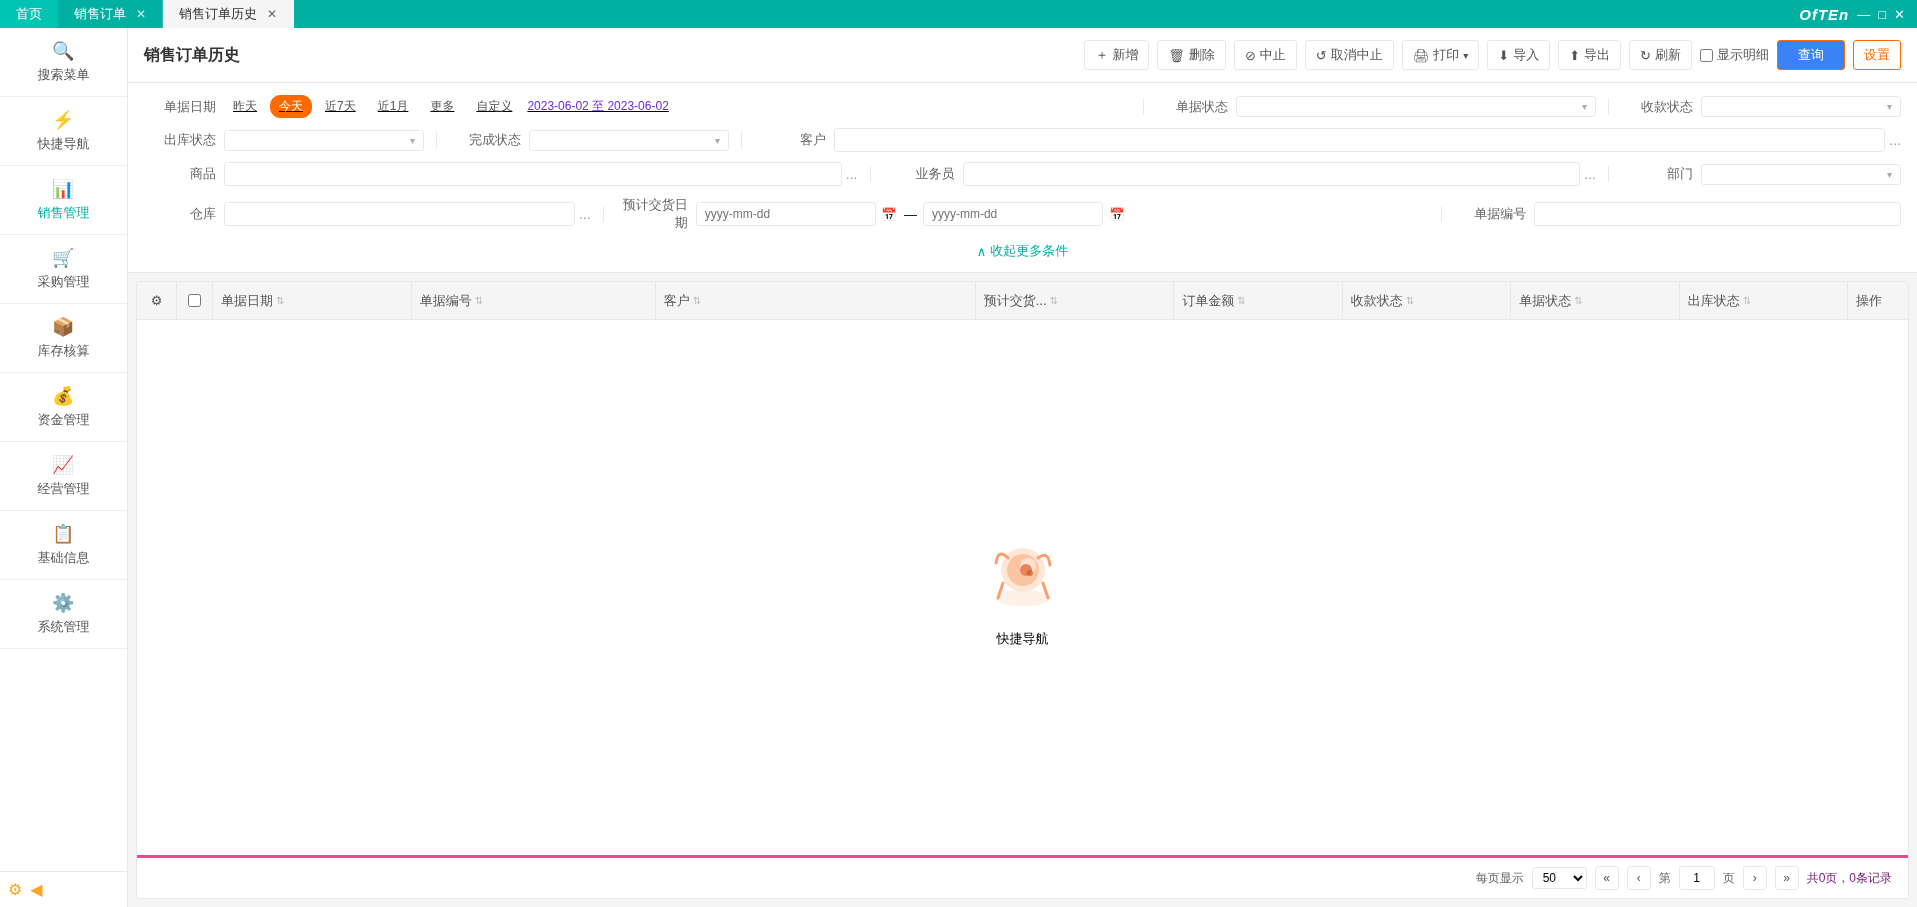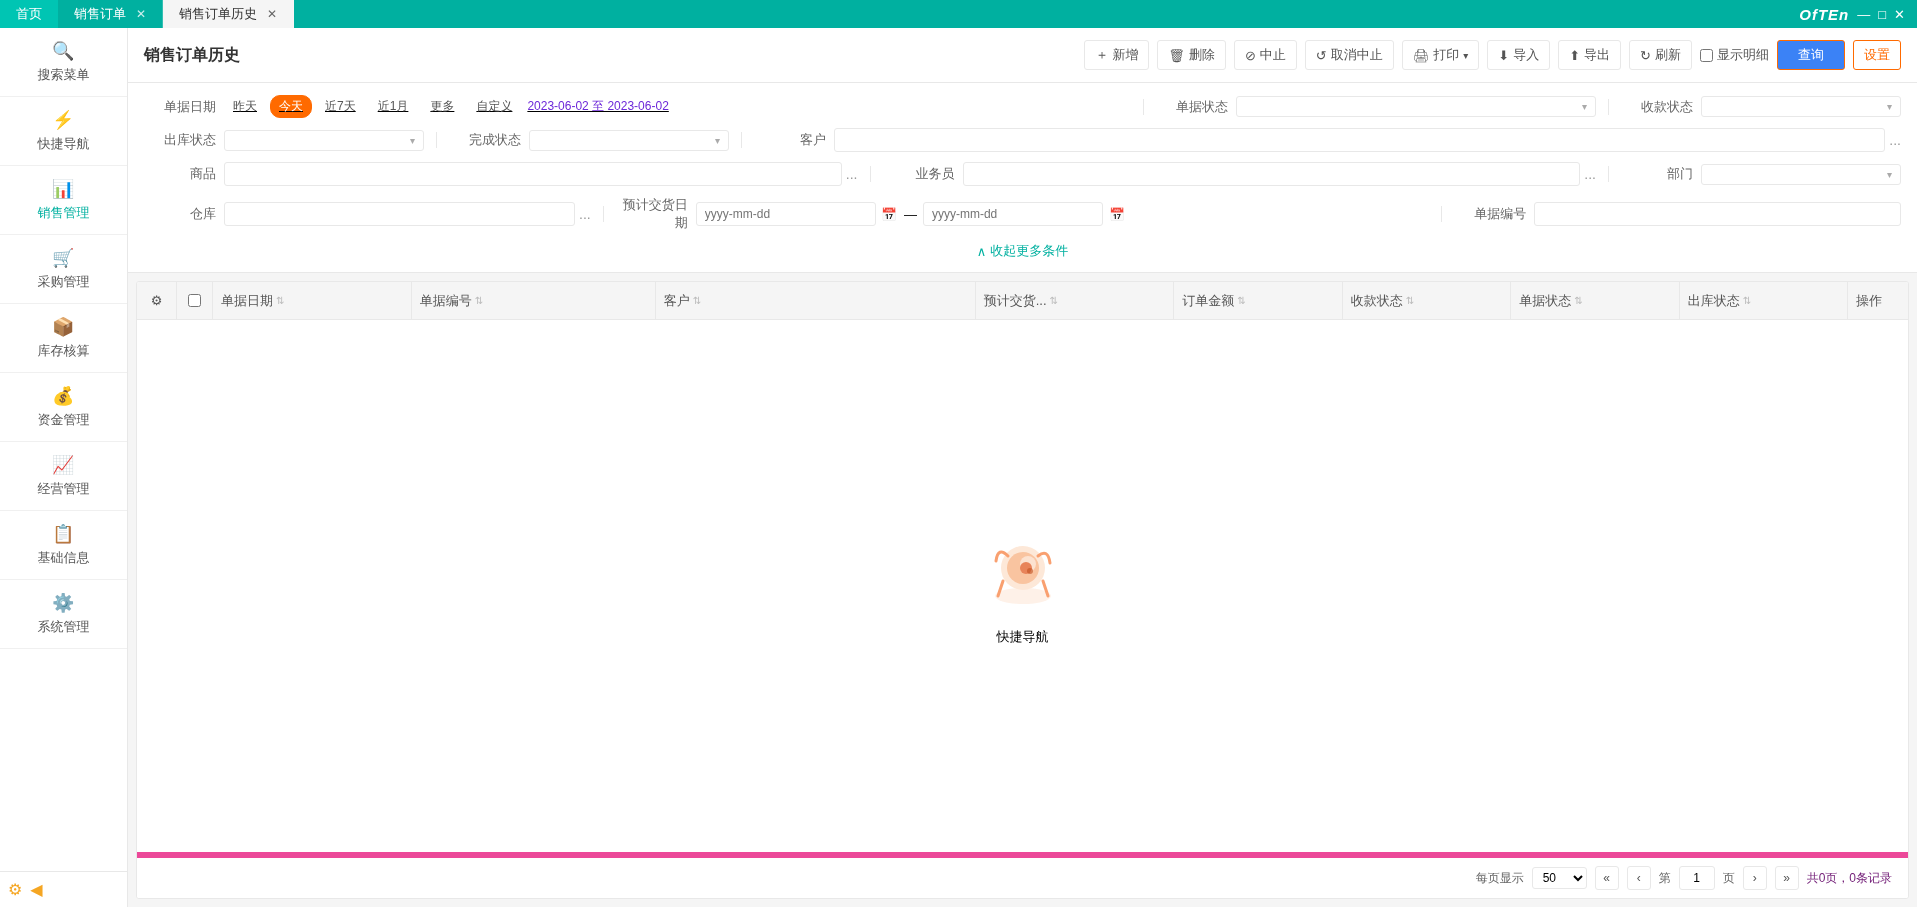--- a/index.html
+++ b/index.html
@@ -319,21 +319,21 @@
       height: 90px;
     }
 
     
     .pagination-bar {
       display: flex;
       align-items: center;
       justify-content: flex-end;
       padding: 8px 16px;
       background: #fff;
-      border-top: 6px solid #ec4899;
+      border-top: 3px solid #ec4899;
       gap: 8px;
       flex-shrink: 0;
     }
     .pagination-label { color: #666; font-size: 12px; }
     .page-size-select {
       border: 1px solid #e8e8e8;
       border-radius: 3px;
       padding: 2px 6px;
       font-size: 12px;
       background: #fff;

